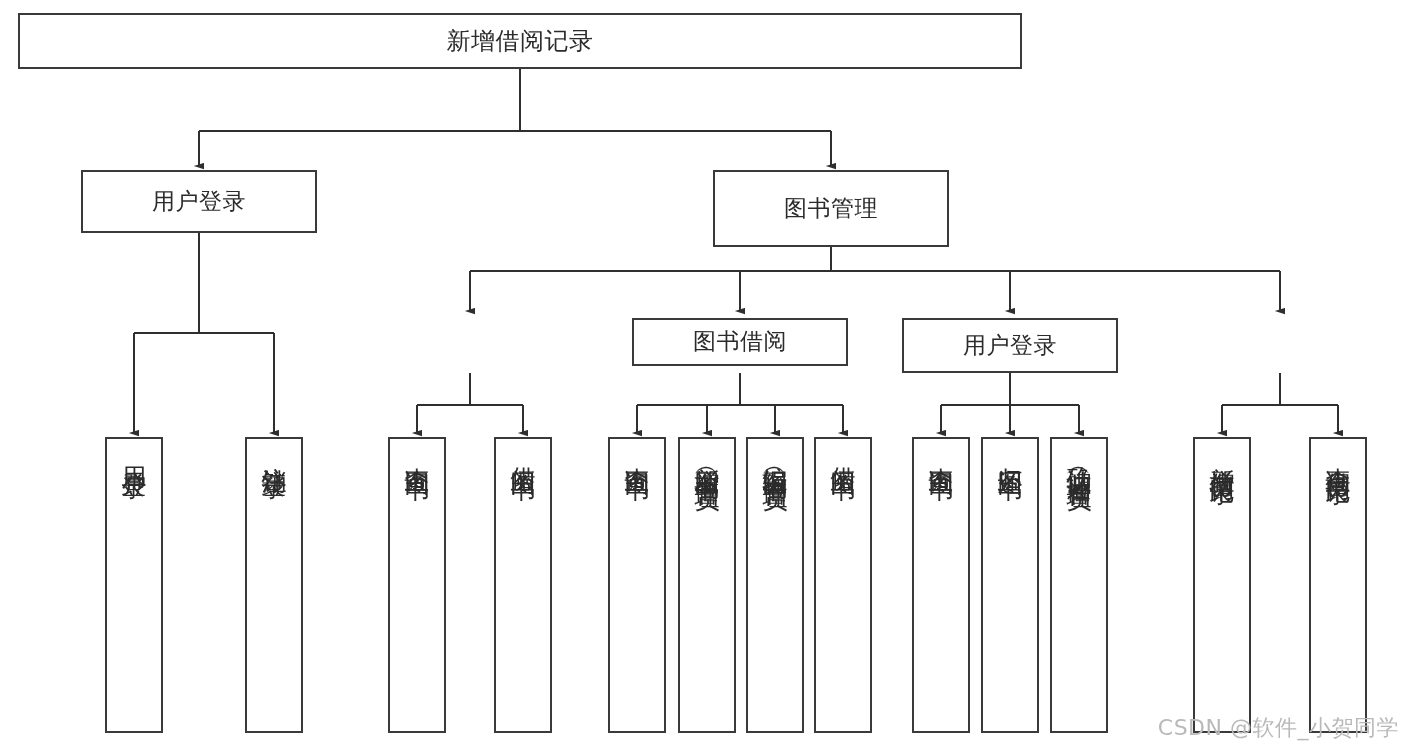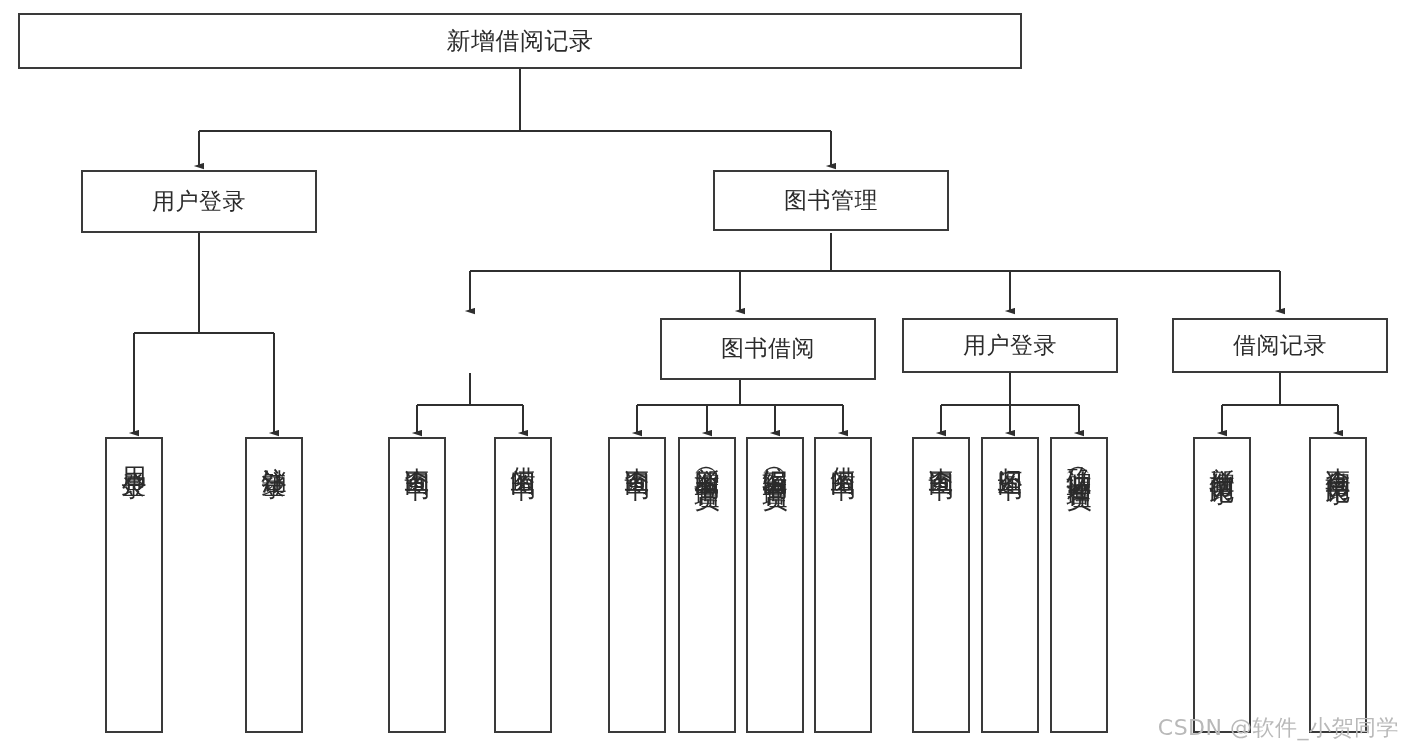--- a/index.html
+++ b/index.html
@@ -128,32 +128,29 @@
     </g>
   </svg>
 
   <div class="node horiz root" style="left:18px; top:13px; width:1004px; height:56px;">
     <span class="lbl">新增借阅记录</span>
   </div>
 
   <div class="node horiz" style="left:81px; top:170px; width:236px; height:63px;">
     <span class="lbl">用户登录</span>
   </div>
-  <div class="node horiz" style="left:713px; top:170px; width:236px; height:61px;">
+  <div class="node horiz" style="left:713px; top:170px; width:236px; height:77px;">
     <span class="lbl">图书管理</span>
   </div>
 
-  <div class="node horiz" style="left:632px; top:318px; width:216px; height:62px;margin-left:28px;">
+  <div class="node horiz" style="left:632px; top:318px; width:216px; height:48px;">
     <span class="lbl">图书借阅</span>
   </div>
   <div class="node horiz" style="left:902px; top:318px; width:216px; height:55px;">
     <span class="lbl">用户登录</span>
-  </div>
-  <div class="node horiz" style="left:1172px; top:318px; width:216px; height:55px;">
-    <span class="lbl">借阅记录</span>
   </div>
 
   <div class="node vert" style="left:105px; top:437px; width:58px; height:296px;">
     <span class="lbl">用户登录</span>
   </div>
   <div class="node vert" style="left:245px; top:437px; width:58px; height:296px;">
     <span class="lbl">注销登录</span>
   </div>
 
   <div class="node vert" style="left:388px; top:437px; width:58px; height:296px;">

